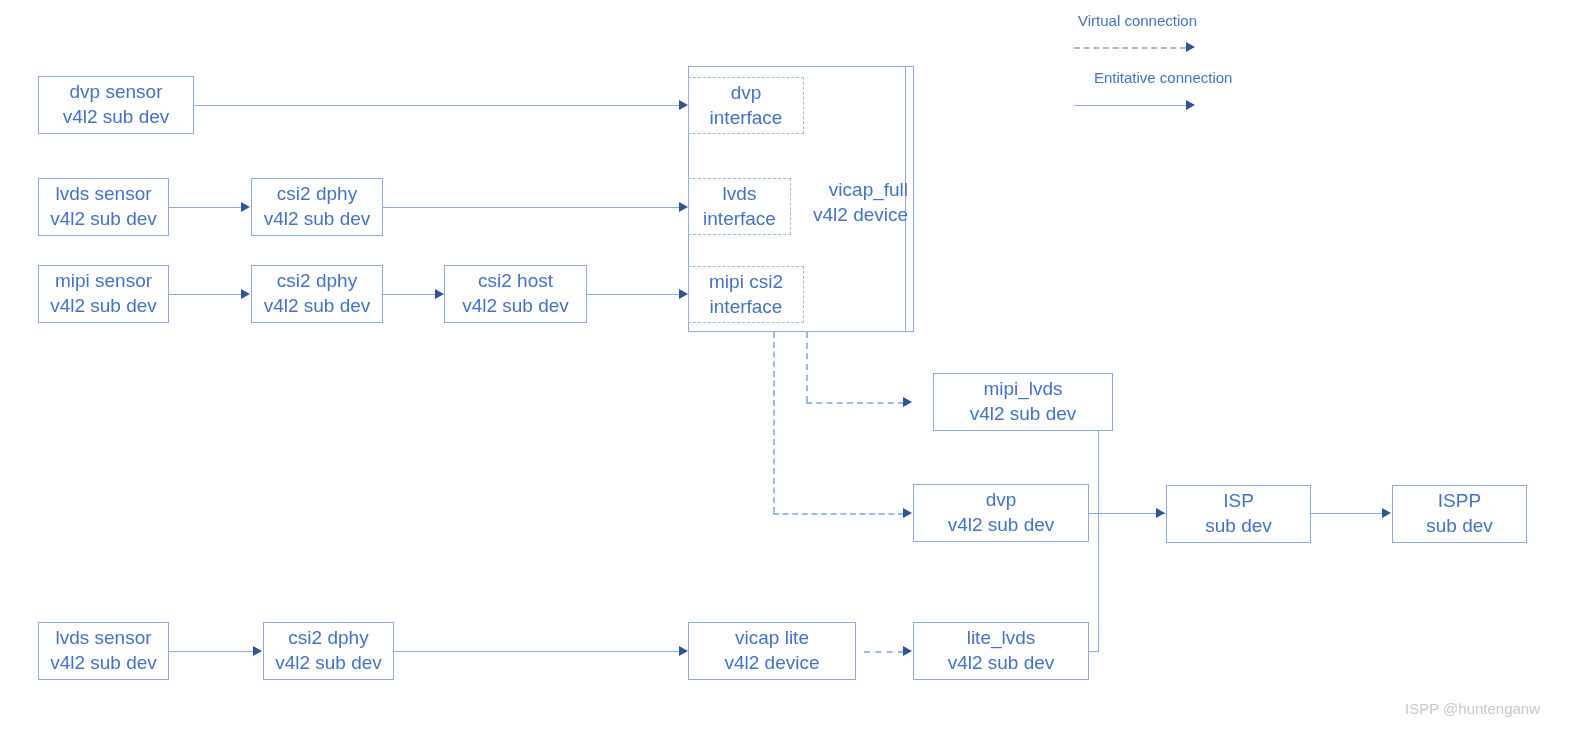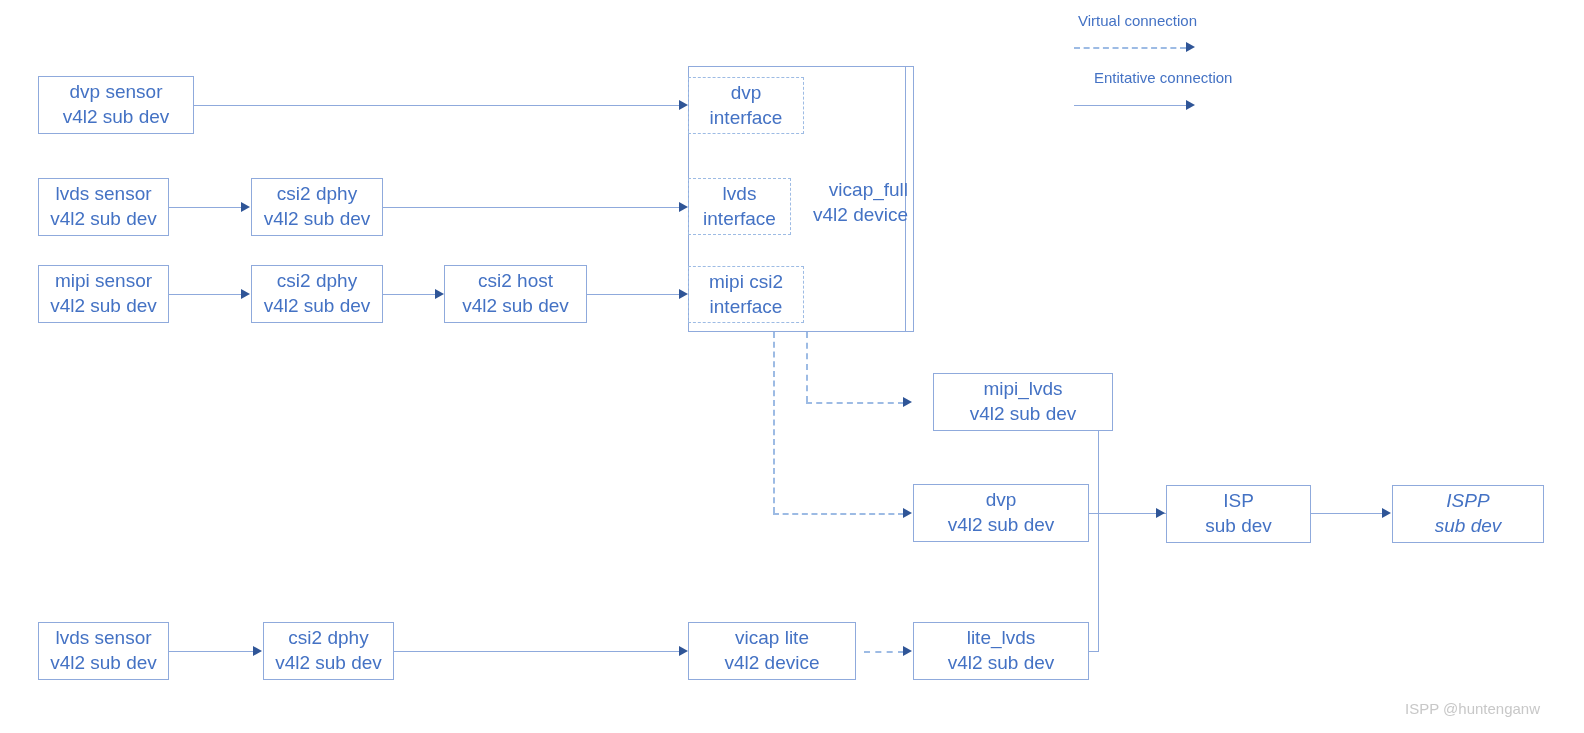--- a/index.html
+++ b/index.html
@@ -227,21 +227,21 @@
   <div class="v-line" style="left:1098px; top:402px; height:249px;"></div>
   <div class="h-line" style="left:1089px; top:513px; width:77px;"></div>
   <div class="arrow-r" style="left:1156px; top:508px;"></div>
 
   <div class="node" style="left:1166px; top:485px; width:145px; height:58px;">
     <span class="l1">ISP</span>
     <span class="l2">sub dev</span>
   </div>
   <div class="h-line" style="left:1311px; top:513px; width:72px;"></div>
   <div class="arrow-r" style="left:1382px; top:508px;"></div>
-  <div class="node" style="left:1392px; top:485px; width:152px; height:58px;font-style:italic;">
+  <div class="node" style="left:1392px; top:485px; width:135px; height:58px;">
     <span class="l1">ISPP</span>
     <span class="l2">sub dev</span>
   </div>
 
   <div class="node" style="left:38px; top:622px; width:131px; height:58px;">
     <span class="l1">lvds sensor</span>
     <span class="l2">v4l2 sub dev</span>
   </div>
   <div class="h-line" style="left:169px; top:651px; width:85px;"></div>
   <div class="arrow-r" style="left:253px; top:646px;"></div>

